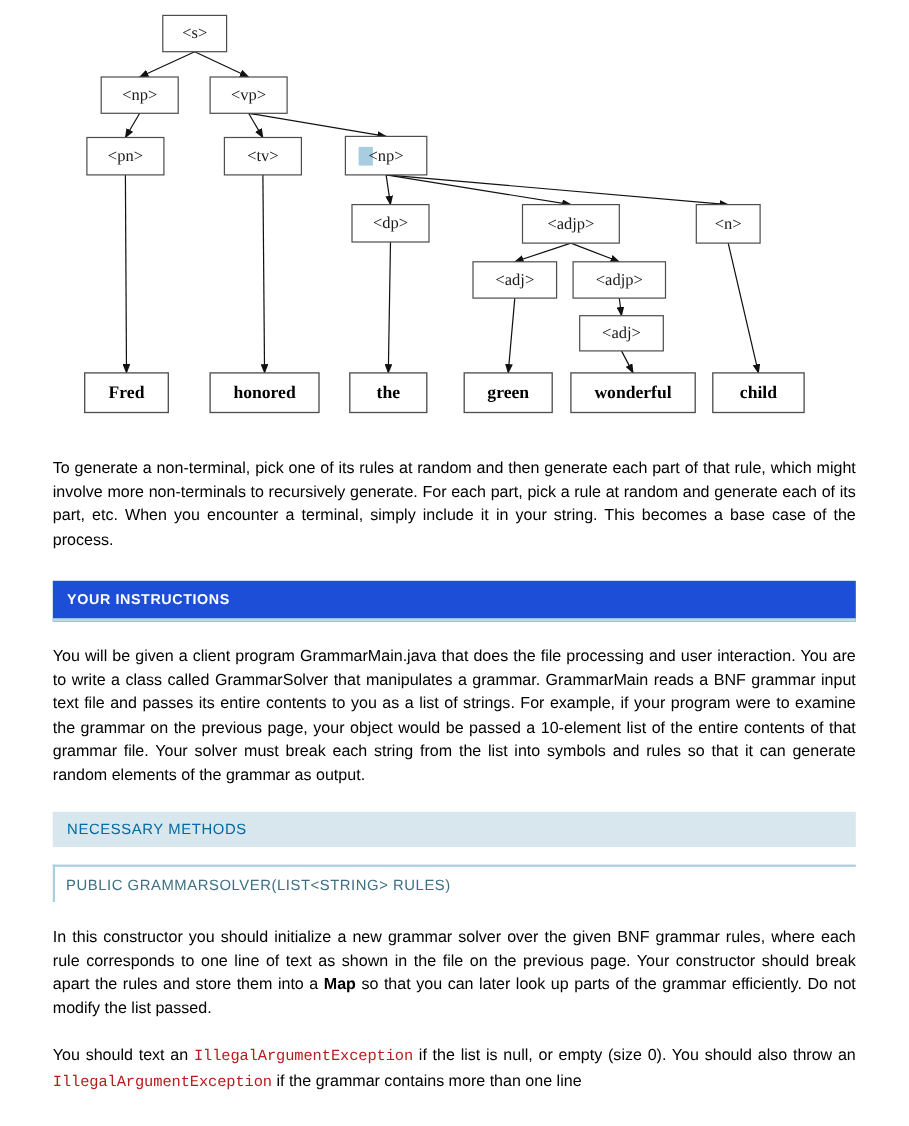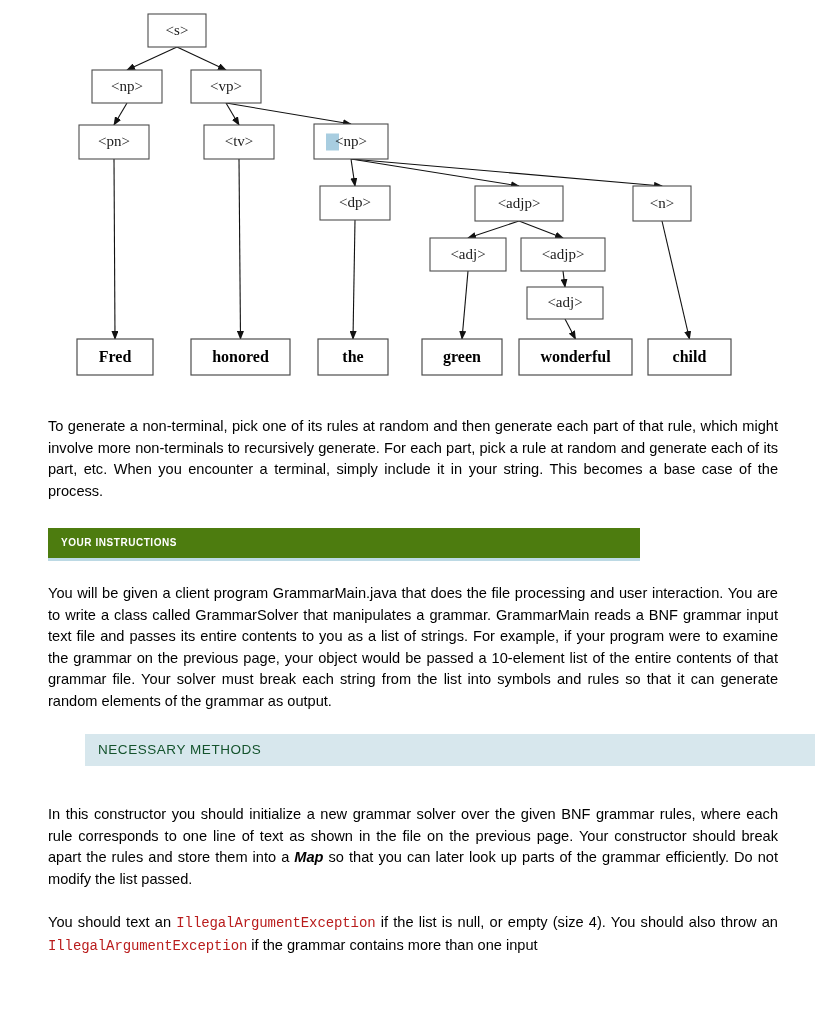--- a/index.html
+++ b/index.html
@@ -75,53 +75,52 @@
     line-height: 21.5px;
     text-align: justify;
     color: #000000;
   }
   .sp-16 { height: 16px; }
   .sp-22 { height: 22px; }
   .sp-26 { height: 26px; }
 
   
   .banner-main {
-    background: #4d7c0f;
+    background: #1d4ed8;
     color: #ffffff;
-    font-size: 10px;
+    font-size: 13px;
     font-weight: bold;
     letter-spacing: 0.55px;
     padding: 9px 12px 10px 13px;
     box-sizing: border-box;
     border-bottom: 3px solid #bcd9e4;
-    width: 592px;
+    width: 730px;
   }
   .banner-sub {
     background: #d7e7ed;
-    color: #14532d;
+    color: #0369a1;
     font-size: 13.5px;
     letter-spacing: 0.55px;
     padding: 8px 12px 9px 13px;
     box-sizing: border-box;
     width: 730px;
-    margin-left: 37px;
   }
   .method-head {
     color: #3e6f83;
     font-size: 13.5px;
     letter-spacing: 0.5px;
     padding: 9px 12px 8px 10px;
     box-sizing: border-box;
     width: 730px;
     border-top: 2px solid #a9cedd;
     border-left: 2px solid #a9cedd;
   }
 
   
-  b.strong { font-weight: bold; font-style: italic; }
+  b.strong { font-weight: bold; }
   code.exc {
     font-family: "Liberation Mono", monospace;
     color: #b91c1c;
     font-size: 14px;
     letter-spacing: -0.1px;
   }
 </style>
 </head>
 <body>
 
@@ -244,23 +243,24 @@
     <div class="sp-22"></div>
 
     <p class="body">You will be given a client program GrammarMain.java that does the file processing and user interaction. You are to write a class called GrammarSolver that manipulates a grammar. GrammarMain reads a BNF grammar input text file and passes its entire contents to you as a list of strings. For example, if your program were to examine the grammar on the previous page, your object would be passed a 10-element list of the entire contents of that grammar file. Your solver must break each string from the list into symbols and rules so that it can generate random elements of the grammar as output.</p>
 
     <div class="sp-22"></div>
 
     <div class="banner-sub">NECESSARY METHODS</div>
 
     <div class="sp-16"></div>
 
+    <div class="method-head">PUBLIC GRAMMARSOLVER(LIST&lt;STRING&gt; RULES)</div>
 
     <div class="sp-22"></div>
 
     <p class="body"><span>In this constructor you should initialize a new grammar solver over the given BNF grammar rules, where each rule corresponds to one line of text as shown in the file on the previous page. Your constructor should break apart the rules and store them into a </span><b class="strong">Map</b><span> so that you can later look up parts of the grammar efficiently. Do not modify the list passed.</span></p>
 
     <div class="sp-22"></div>
 
-    <p class="body"><span>You should text an </span><code class="exc">IllegalArgumentException</code><span> if the list is null, or empty (size 4). You should also throw an </span><code class="exc">IllegalArgumentException</code><span> if the grammar contains more than one input</span></p>
+    <p class="body"><span>You should text an </span><code class="exc">IllegalArgumentException</code><span> if the list is null, or empty (size 0). You should also throw an </span><code class="exc">IllegalArgumentException</code><span> if the grammar contains more than one line</span></p>
 
   </div>
 </div>
 
 </body></html>

